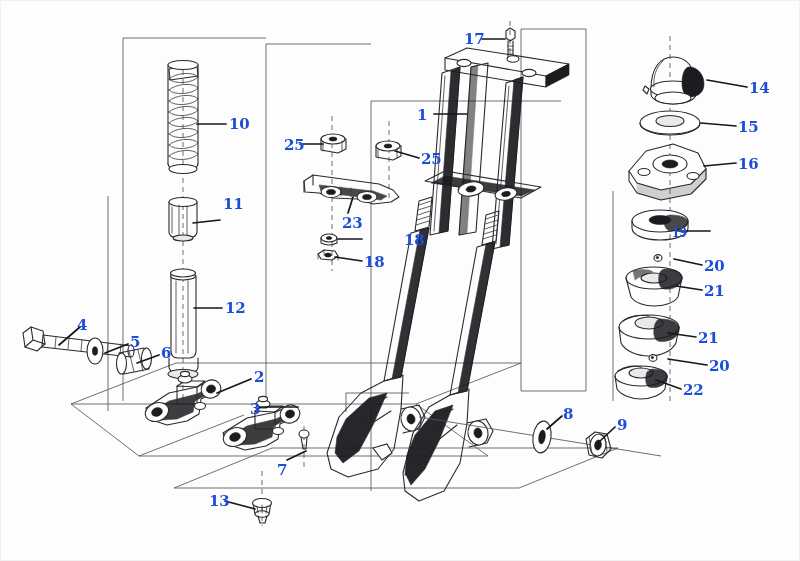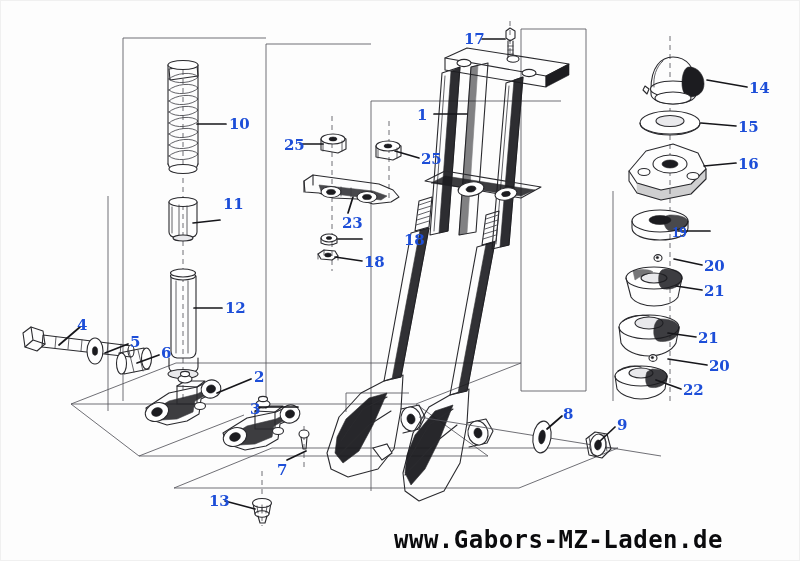--- a/index.html
+++ b/index.html
@@ -424,15 +424,14 @@
       <div class="callout" style="left: 703px; top: 283px;">21</div>
       <div class="callout" style="left: 697px; top: 330px;">21</div>
       <div class="callout" style="left: 708px; top: 358px;">20</div>
       <div class="callout" style="left: 682px; top: 382px;">22</div>
       <div class="callout" style="left: 341px; top: 215px;">23</div>
       <div class="callout" style="left: 363px; top: 254px;">18</div>
       <div class="callout" style="left: 283px; top: 137px;">25</div>
       <div class="callout" style="left: 420px; top: 151px;">25</div>
     </div>
 
-  <div id="watermark" style="color: rgb(11, 11, 13);">www.Gabors-MZ-Laden.de</div>
 
 </div>
 
 </body></html>

